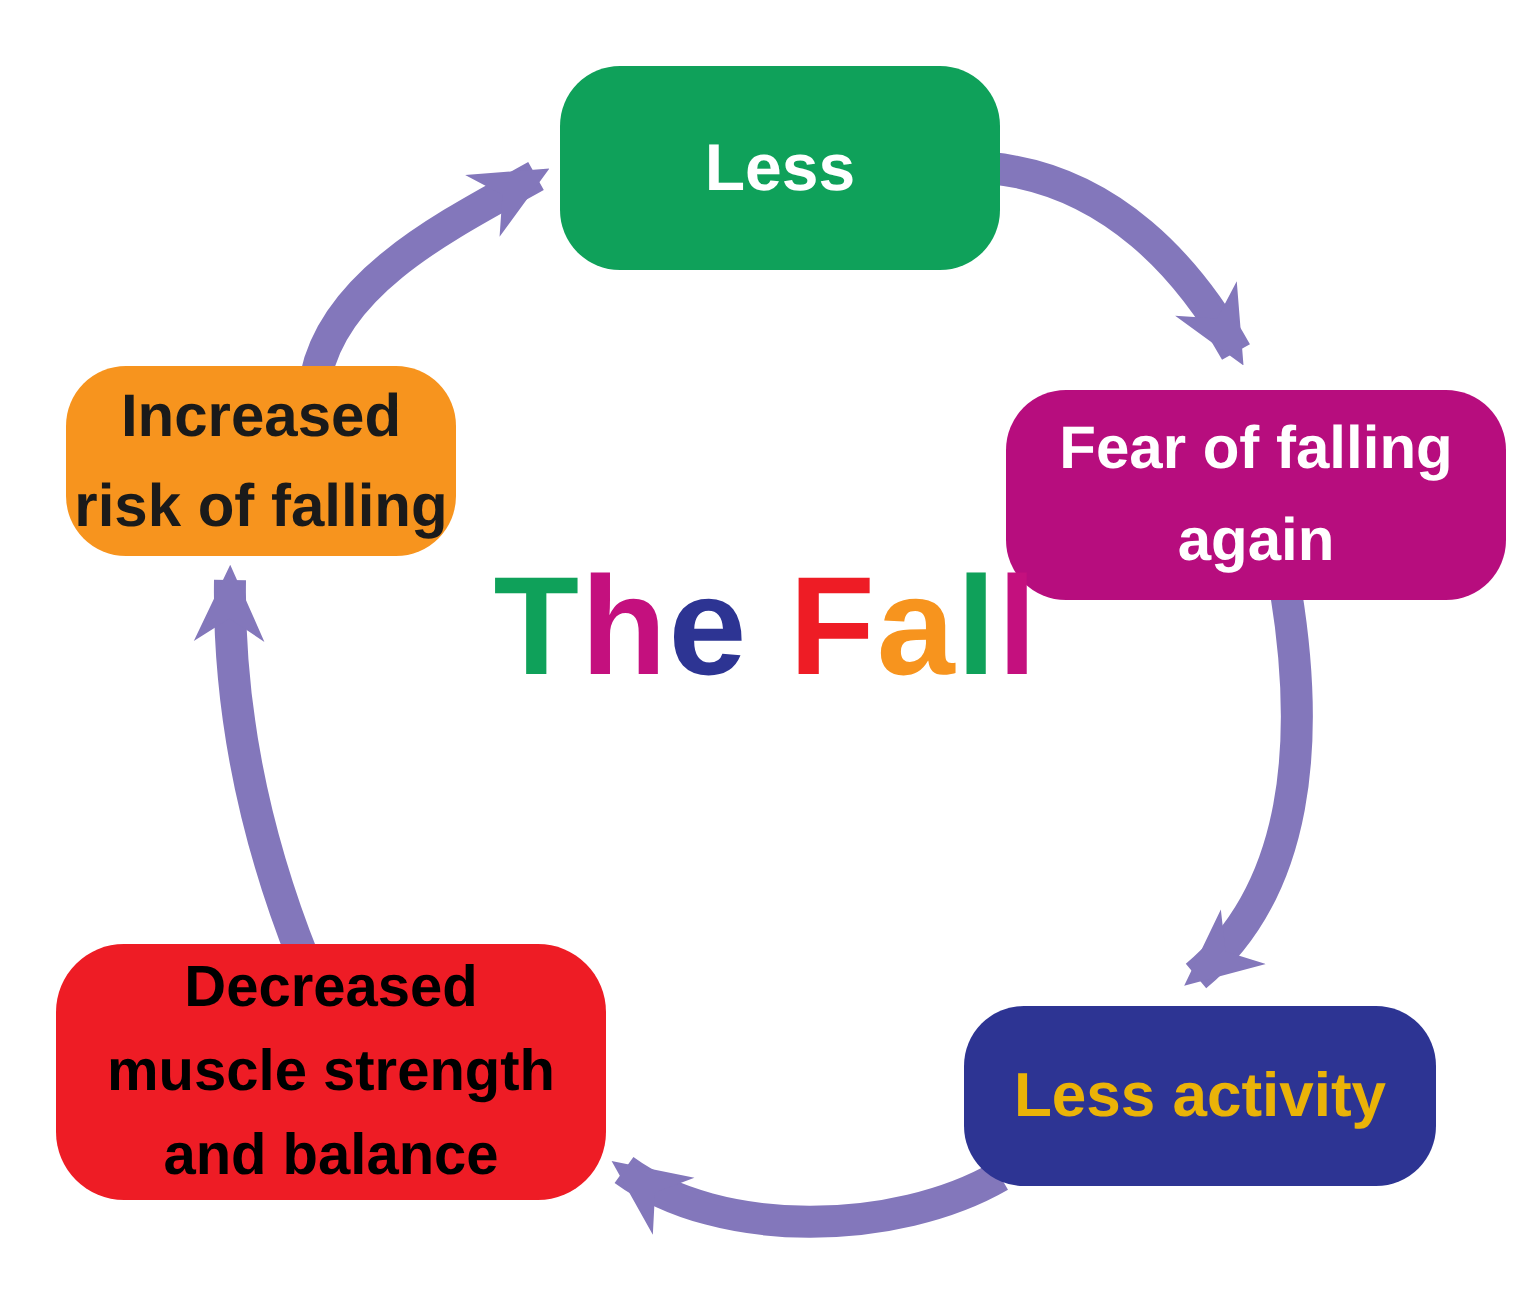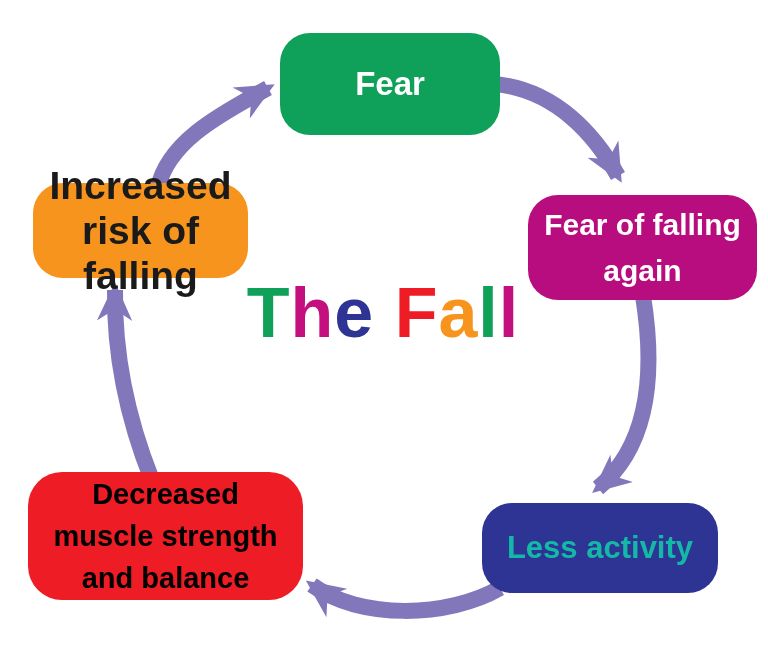--- a/index.html
+++ b/index.html
@@ -4,24 +4,24 @@
 <style>
   html,body{margin:0;padding:0;background:#ffffff;}
   body{width:768px;height:652px;position:relative;overflow:hidden;
        font-family:"Liberation Sans","DejaVu Sans",sans-serif;}
   #stage{position:absolute;inset:0;width:768px;height:652px;}
   #arrows{position:absolute;left:0;top:0;z-index:1;}
   .node{position:absolute;z-index:2;display:flex;align-items:center;justify-content:center;
         text-align:center;font-weight:bold;border-radius:30px;}
   .node .label{white-space:pre-line;}
   .node-fall      {left:280px;top:33px;width:220px;height:102px;font-size:33px;}
-  .node-fear      {left:503px;top:195px;width:229px;height:105px;font-size:30px;line-height:46px;margin-left:25px;}
+  .node-fear      {left:503px;top:195px;width:250px;height:105px;font-size:30px;line-height:46px;}
   .node-less      {left:482px;top:503px;width:236px;height:90px;font-size:31px;}
   .node-decreased {left:28px;top:472px;width:275px;height:128px;font-size:29px;line-height:42px;border-radius:34px;}
-  .node-increased {left:33px;top:183px;width:215px;height:95px;font-size:39px;line-height:45px;}
+  .node-increased {left:33px;top:183px;width:195px;height:95px;font-size:30px;line-height:45px;}
   #title{position:absolute;left:203px;top:272px;width:360px;z-index:2;text-align:center;
          font-weight:bold;font-size:70px;letter-spacing:1px;}
   #title .title-line{height:82px;line-height:82px;}
 </style>
 </head>
 <body>
 
 <div id="stage">
 
   <svg id="arrows" width="768" height="652" viewBox="0 0 768 652">
@@ -31,29 +31,29 @@
       </marker>
     </defs>
     <path d="M 495 84 C 556 90, 595 135, 618 176" fill="none" stroke-width="16" marker-end="url(#ah)" style="stroke: rgb(131, 119, 187);"></path>
     <path d="M 643 296 C 655 370, 650 445, 598 488" fill="none" stroke-width="16" marker-end="url(#ah)" style="stroke: rgb(131, 119, 187);"></path>
     <path d="M 500 588 C 448 618, 360 620, 312 585" fill="none" stroke-width="16" marker-end="url(#ah)" style="stroke: rgb(131, 119, 187);"></path>
     <path d="M 152 480 C 130 425, 114 360, 115 290" fill="none" stroke-width="16" marker-end="url(#ah)" style="stroke: rgb(131, 119, 187);"></path>
     <path d="M 158 188 C 168 140, 225 112, 268 88" fill="none" stroke-width="16" marker-end="url(#ah)" style="stroke: rgb(131, 119, 187);"></path>
   </svg>
 
   <div class="node node-fall" style="background-color: rgb(15, 161, 90); color: rgb(255, 255, 255);">
-    <span class="label">Fear</span>
+    <span class="label">Less</span>
   </div>
 
   <div class="node node-fear" style="background-color: rgb(183, 13, 126); color: rgb(255, 255, 255);">
     <span class="label">Fear of falling
 again</span>
   </div>
 
-  <div class="node node-less" style="background-color: rgb(45, 52, 147); color: #14b8a6;">
+  <div class="node node-less" style="background-color: rgb(45, 52, 147); color: #eab308;">
     <span class="label">Less activity</span>
   </div>
 
   <div class="node node-decreased" style="background-color: rgb(238, 28, 37); color: #000000;">
     <span class="label">Decreased
 muscle strength
 and balance</span>
   </div>
 
   <div class="node node-increased" style="background-color: rgb(247, 148, 30); color: rgb(26, 26, 26);">

